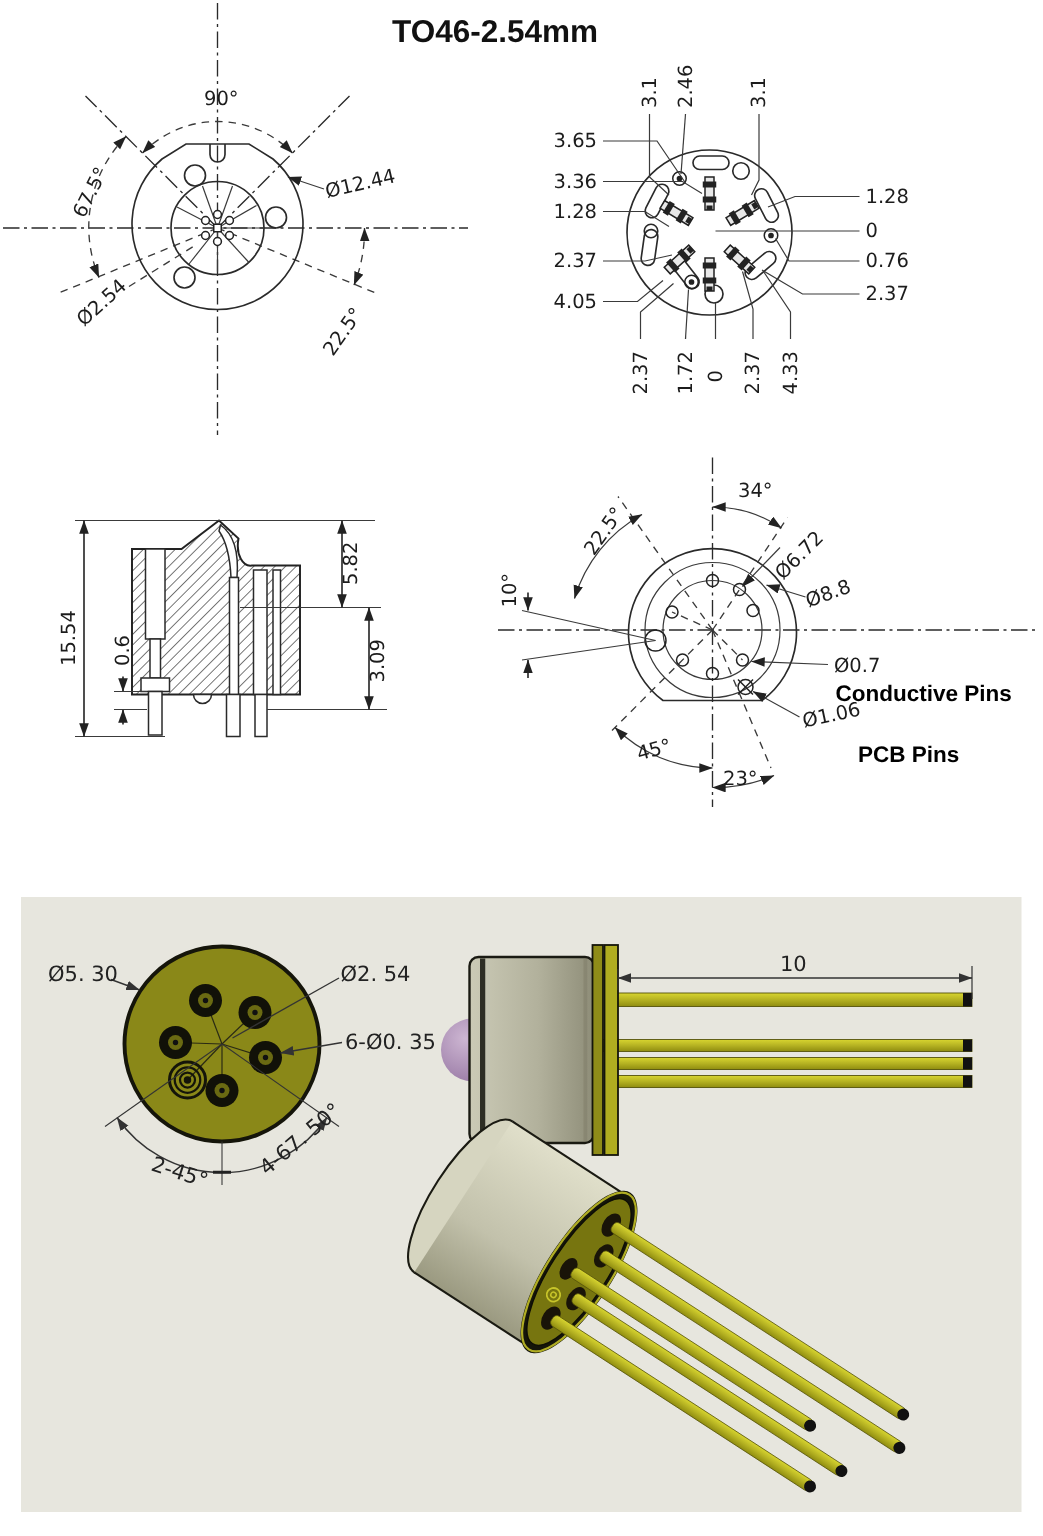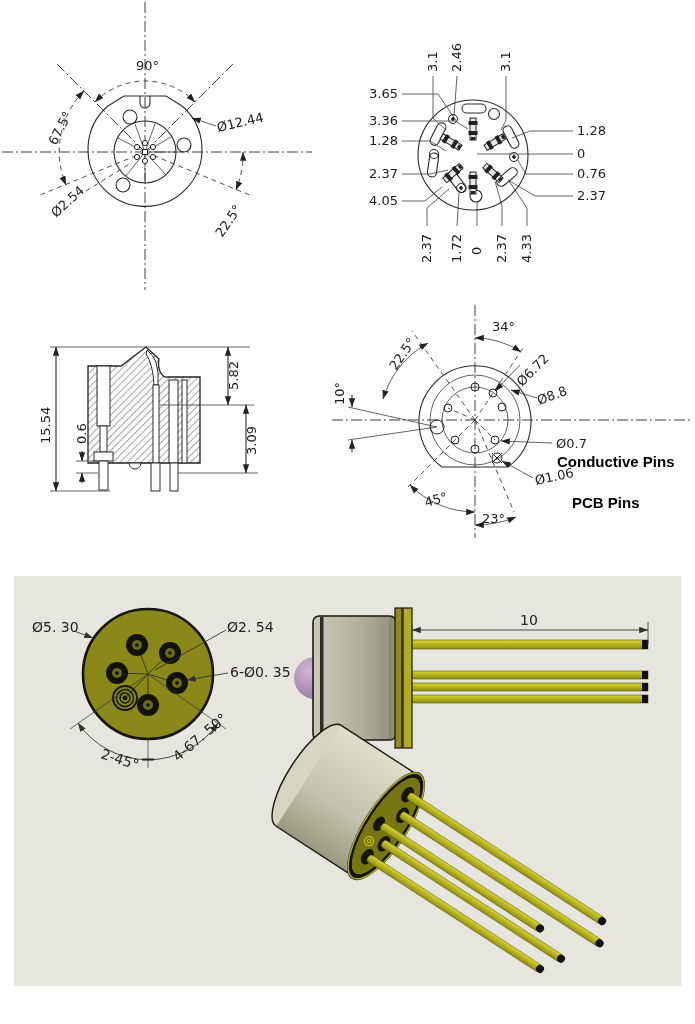--- a/index.html
+++ b/index.html
@@ -9,27 +9,28 @@
          font-family:"Liberation Sans",sans-serif;font-weight:bold;font-size:21px;color:#111;}
   svg{position:absolute;overflow:visible;}
   .t{font-family:"DejaVu Sans",sans-serif;font-size:13px;fill:#1c1c1c;}
   .tc{font-family:"DejaVu Sans",sans-serif;font-size:14px;fill:#222;}
   .tb{font-family:"Liberation Sans",sans-serif;font-size:15px;font-weight:bold;fill:#000;}
   .ln{stroke:#2a2a2a;stroke-width:1.1;fill:none;}
   .thin{stroke:#3a3a3a;stroke-width:0.8;fill:none;}
   .cl{stroke:#2a2a2a;stroke-width:0.9;fill:none;stroke-dasharray:11 3 2 3;}
   .dsh{stroke:#3a3a3a;stroke-width:0.9;fill:none;stroke-dasharray:5 4;}
   .wht{fill:#ffffff;stroke:#2a2a2a;stroke-width:1;}
-  #render-panel{position:absolute;left:14px;top:576px;width:667px;height:410px;background:#e7e6de;}
+  #render-panel{position:absolute;left:14px;top:598px;width:667px;height:410px;background:#e7e6de;}
 </style>
 </head>
 <body>
 
 <div id="page">
 
+  <div id="title">TO46-2.54mm</div>
 
   <svg style="left:0;top:40px" width="330" height="255" viewBox="0 0 330 255">
     <defs>
       <marker id="mA" markerWidth="10" markerHeight="8" refX="8.8" refY="3.2" orient="auto-start-reverse" markerUnits="userSpaceOnUse">
         <path d="M0,0 L9,3.2 L0,6.4 Z" fill="#222"></path>
       </marker>
     </defs>
 
     <line class="cl" x1="145" y1="-38" x2="145" y2="250"></line>
     <line class="cl" x1="2" y1="112" x2="312" y2="112"></line>

